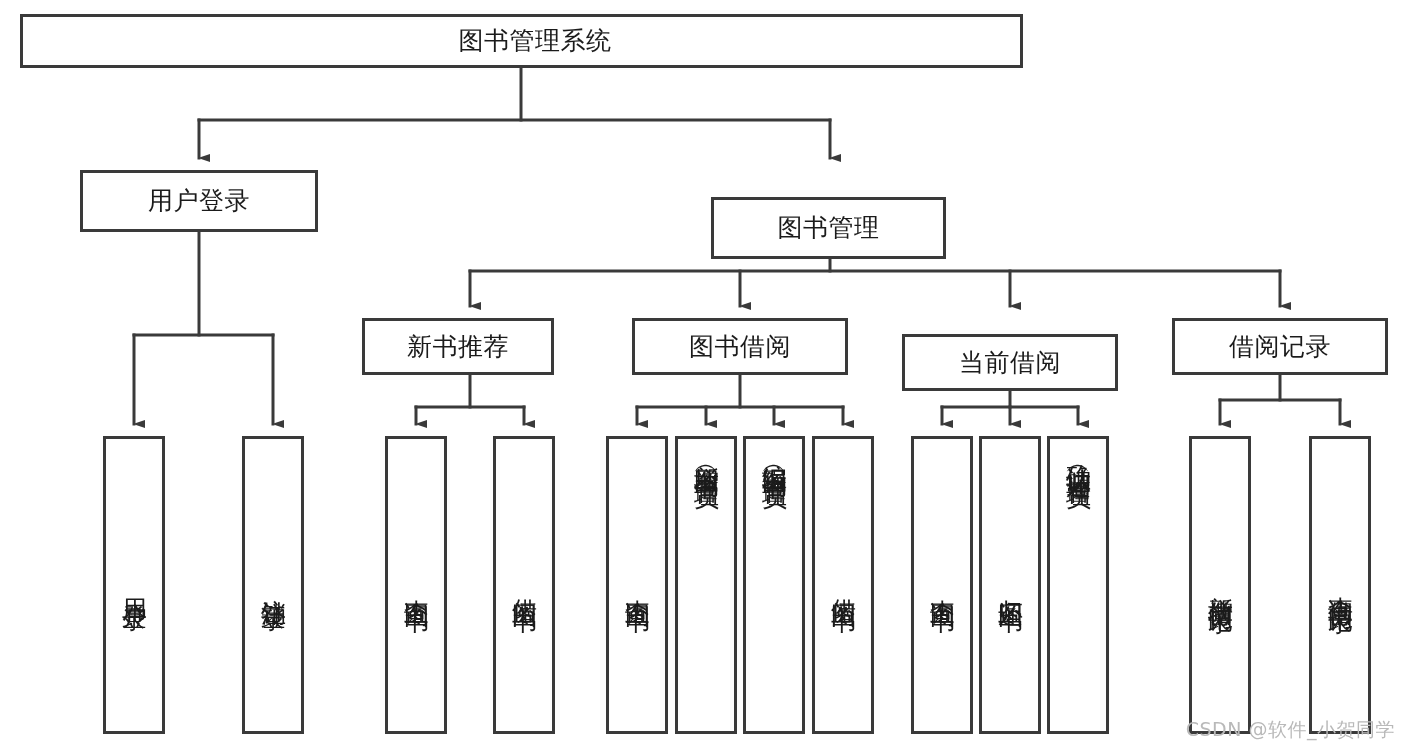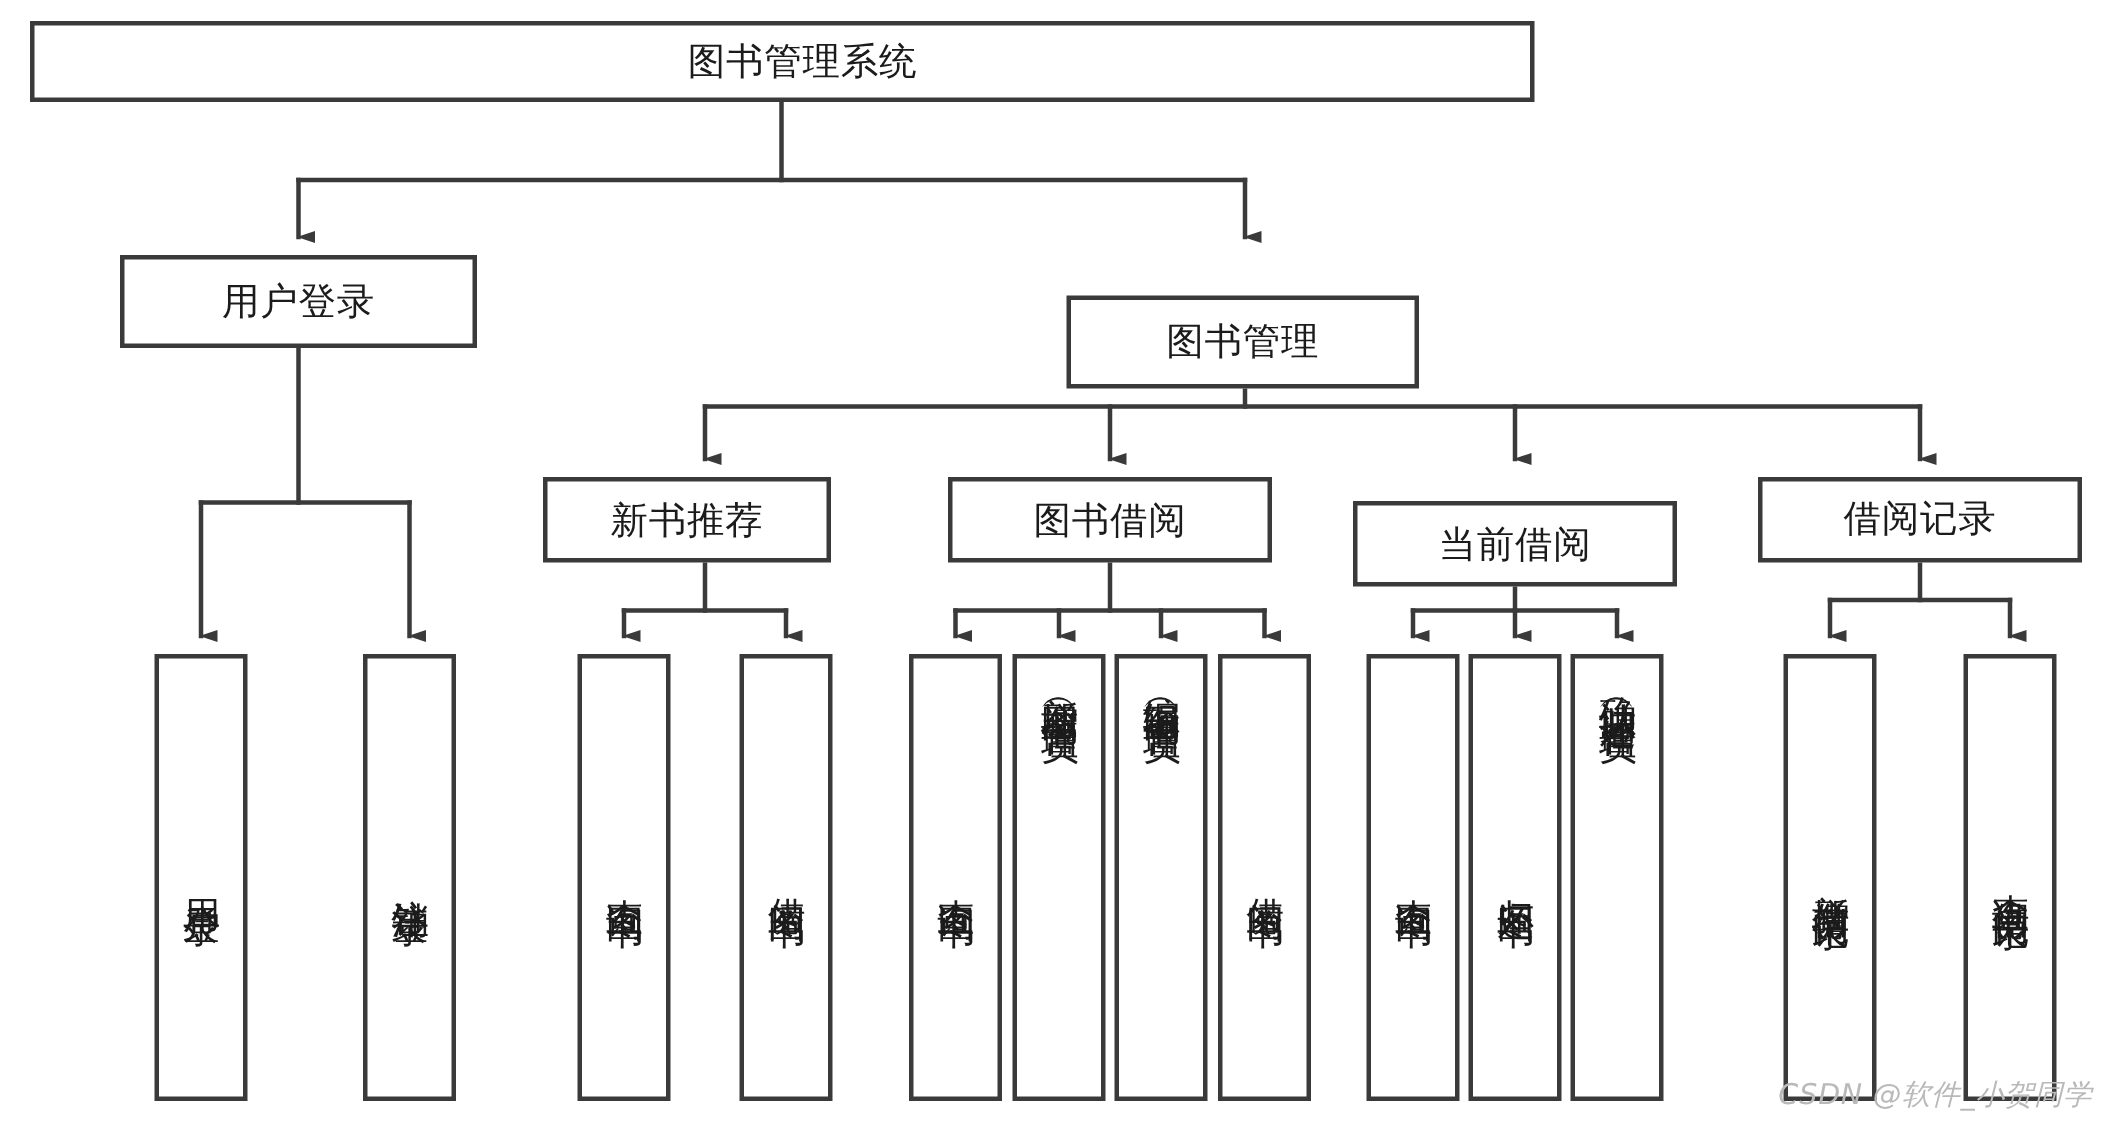--- a/index.html
+++ b/index.html
@@ -58,21 +58,20 @@
     padding-top: 0;
   }
   .watermark {
     position: absolute;
     right: 10px;
     bottom: 4px;
     font-size: 19px;
     color: #b9b9b9;
     white-space: nowrap;
     letter-spacing: 0.5px;
-    font-style: italic;
   }
 </style>
 </head>
 <body>
 
 <div id="diagram-root">
 
   <svg class="layer" viewBox="0 0 1405 747">
     <defs>
       <marker id="arrowhead" markerWidth="10" markerHeight="12" refX="4" refY="11" orient="auto" markerUnits="userSpaceOnUse">

